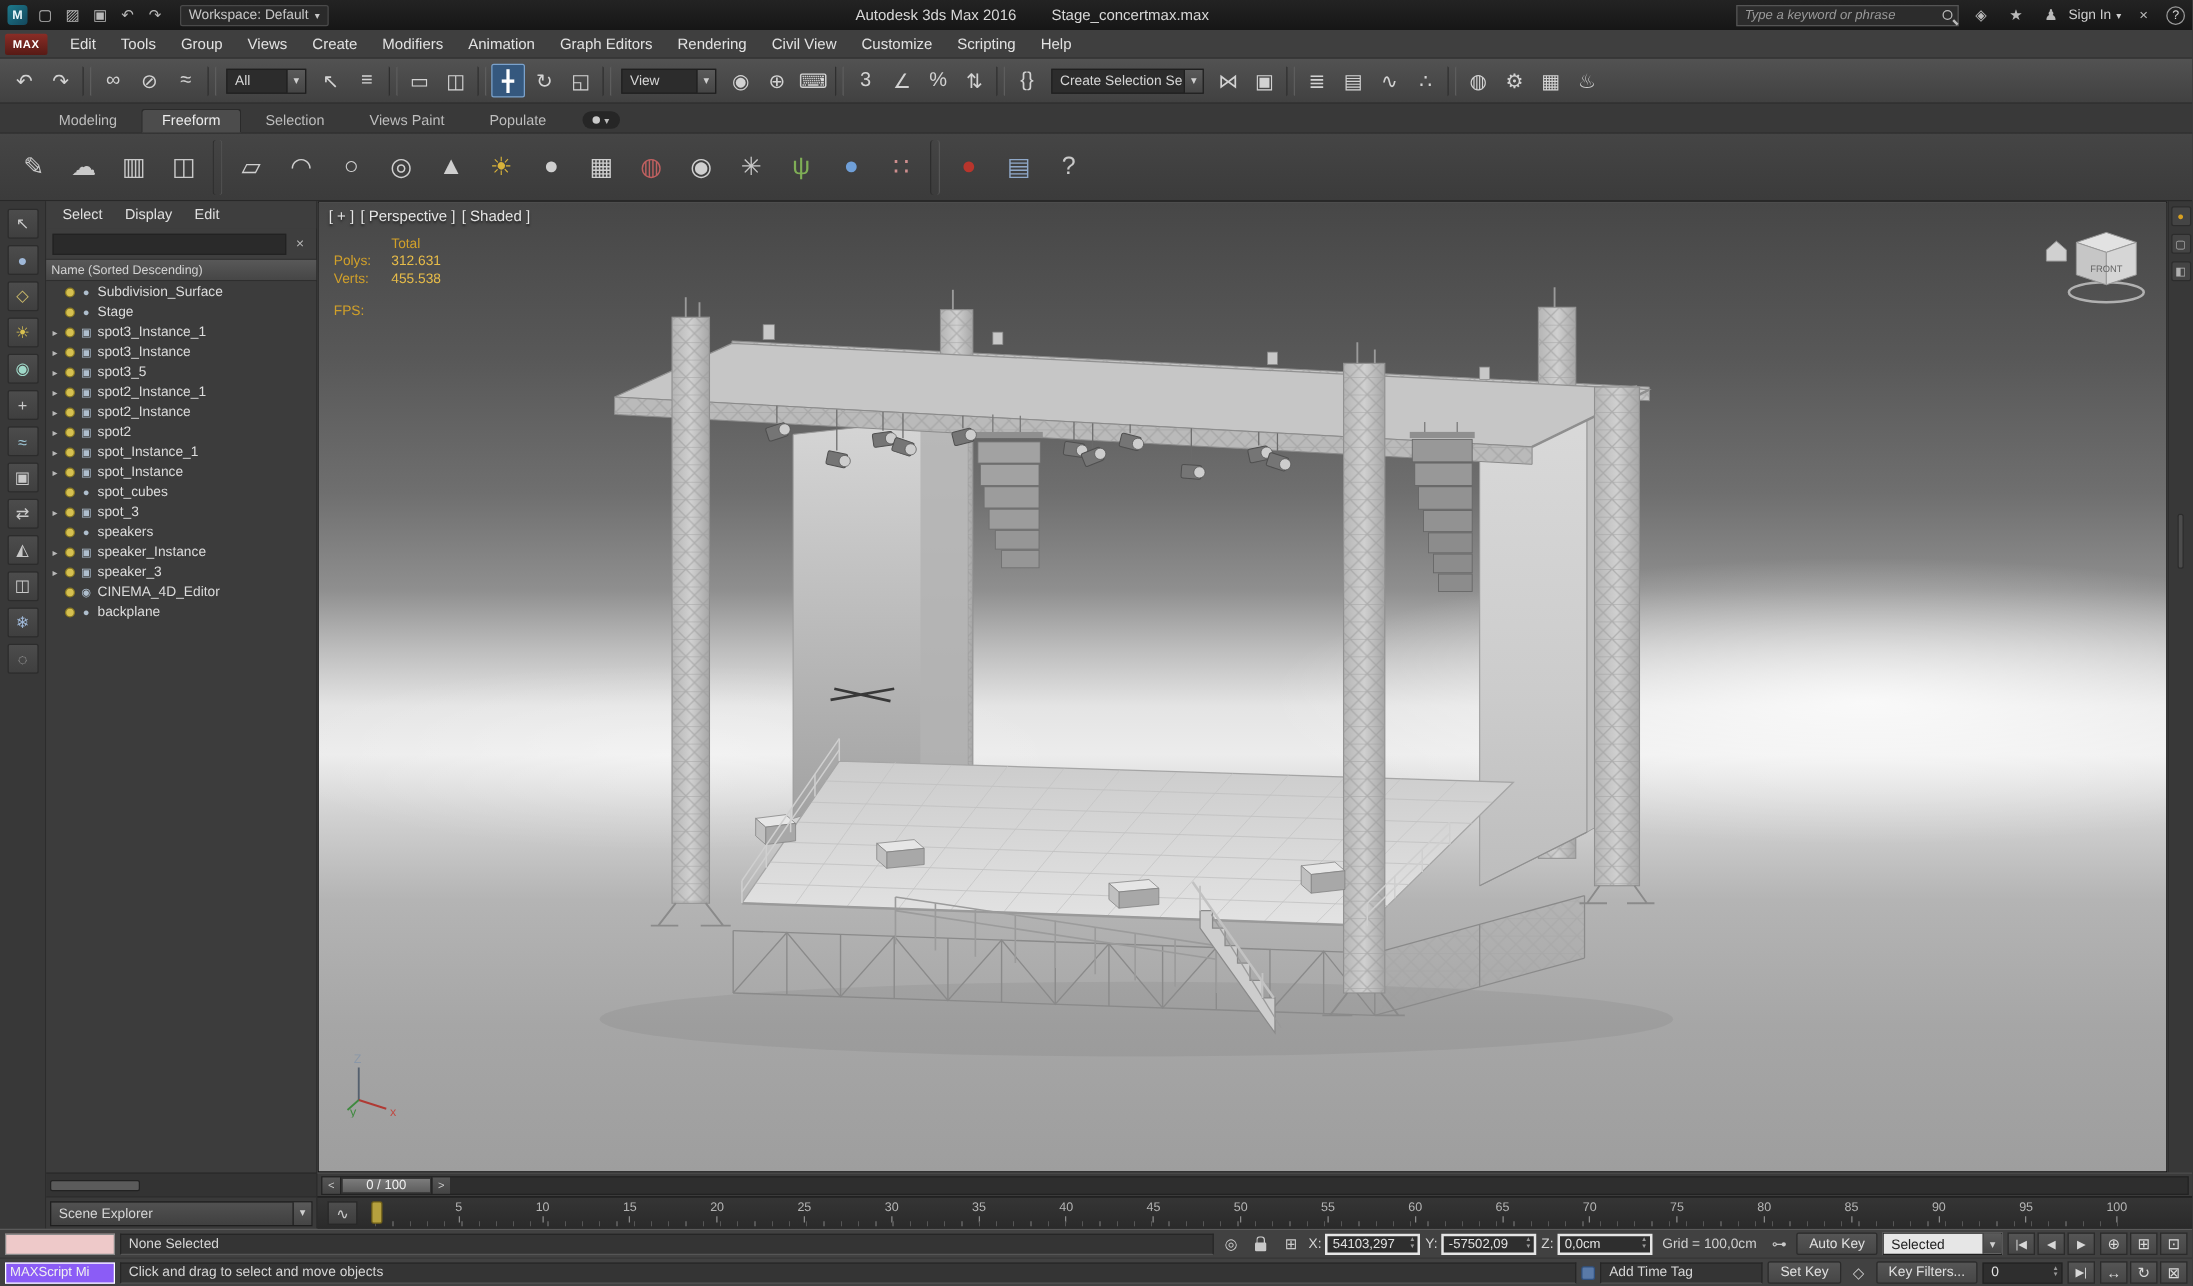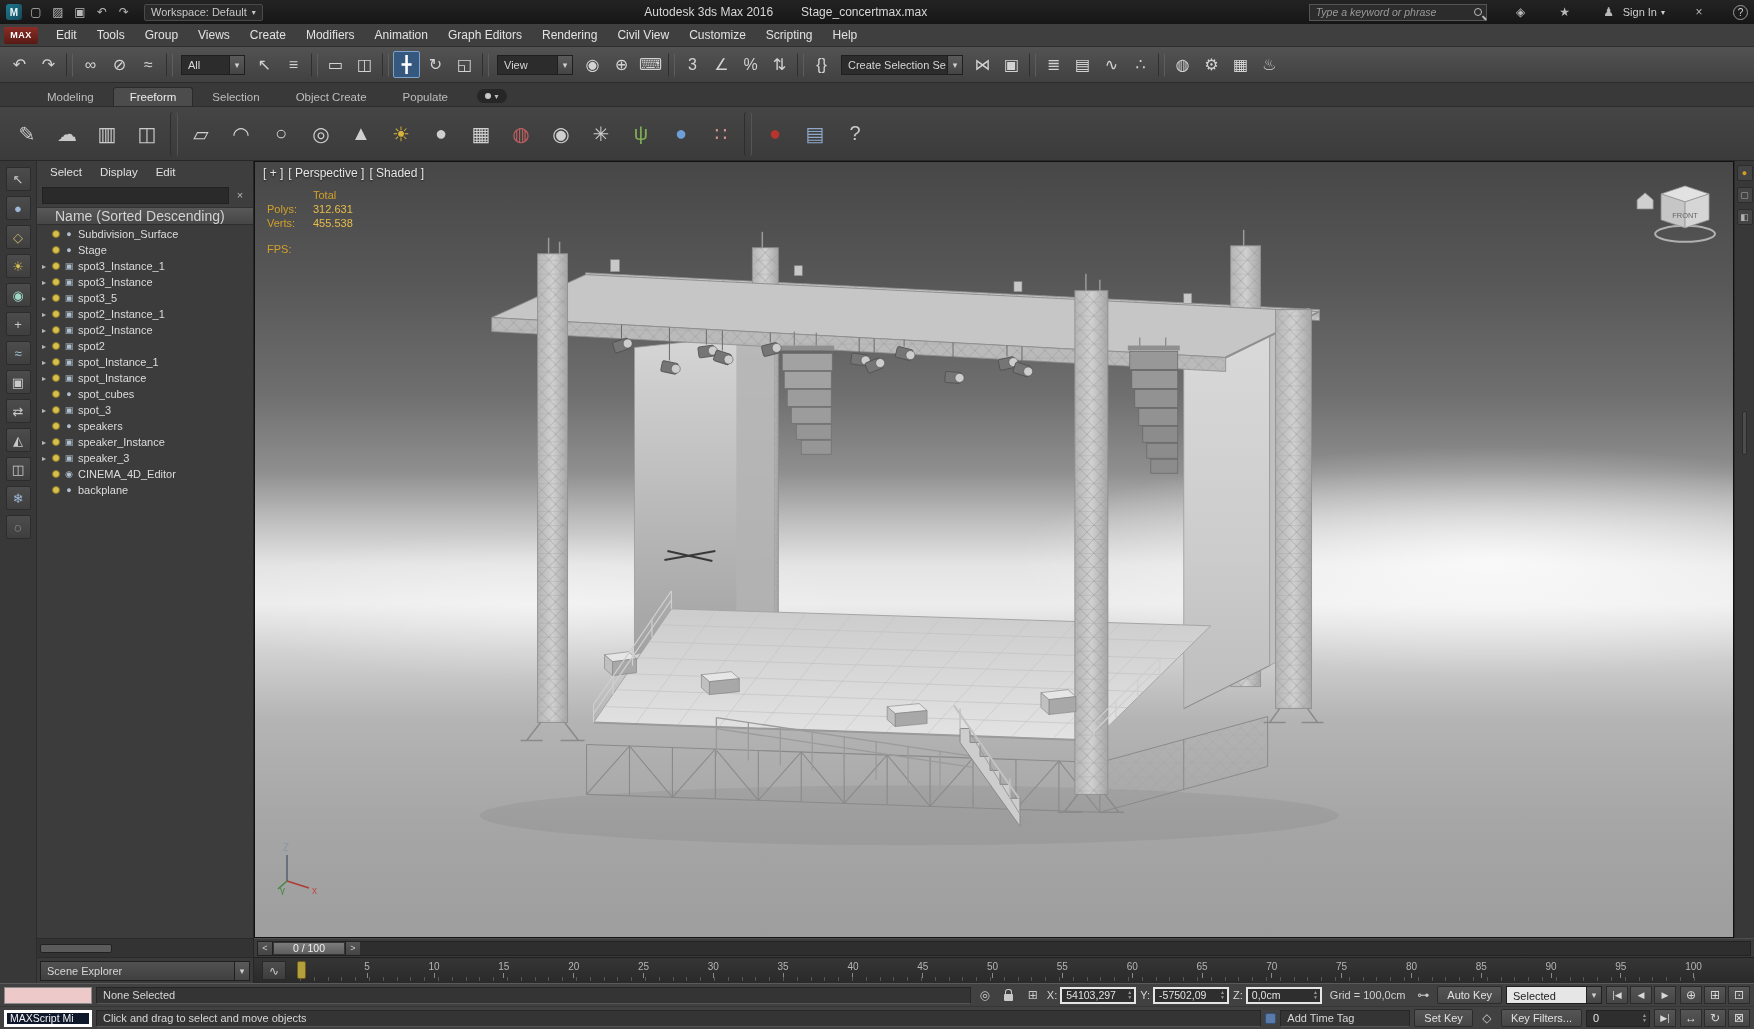--- a/index.html
+++ b/index.html
@@ -11,21 +11,21 @@
   
   .titlebar{height:24px;background:linear-gradient(#232323,#161616);display:flex;align-items:center;
             padding:0 6px;color:#cfcfcf;flex:0 0 auto;}
   .tb-left{display:flex;align-items:center;gap:4px;}
   .app-ico{width:16px;height:16px;background:linear-gradient(135deg,#1d7a8c,#14475c);border-radius:3px;
            display:flex;align-items:center;justify-content:center;color:#eaf6fa;font-size:10px;font-weight:bold;}
   .tb-ico{width:20px;height:18px;display:flex;align-items:center;justify-content:center;color:#b9b9b9;font-size:12px;cursor:default;}
   .ws-combo{display:flex;align-items:center;gap:5px;background:#2a2a2a;border:1px solid #4a4a4a;border-radius:2px;
             height:17px;padding:0 6px;color:#c8c8c8;margin-left:6px;}
   .tb-title{flex:1;text-align:center;font-size:12px;color:#d8d8d8;display:flex;justify-content:center;gap:28px;}
-  .tb-right{display:flex;align-items:center;gap:24px;}
+  .tb-right{display:flex;align-items:center;gap:8px;}
   .search-field{display:flex;align-items:center;background:#2c2c2c;border:1px solid #555;height:17px;width:178px;padding:0 4px;}
   .search-field input{background:transparent;border:none;outline:none;color:#cfcfcf;font-style:italic;font-size:10.5px;width:100%;}
   .search-field input::placeholder{color:#9a9a9a;font-style:italic;}
   .mag{width:8px;height:8px;border:1.5px solid #bbb;border-radius:50%;position:relative;flex:0 0 auto;}
   .mag::after{content:"";position:absolute;width:5px;height:1.5px;background:#bbb;transform:rotate(45deg);left:7px;top:8px;}
   .ic-circle{width:15px;height:15px;border:1px solid #9a9a9a;border-radius:50%;display:flex;align-items:center;justify-content:center;font-size:10px;color:#d8d8d8;}
   .signin{display:flex;align-items:center;gap:4px;}
 
   
   .menubar{height:23px;background:#3f3f3f;border-bottom:1px solid #2e2e2e;display:flex;align-items:center;padding:0 4px;flex:0 0 auto;}
@@ -66,21 +66,21 @@
   .strip-btn{width:25px;height:24px;display:flex;align-items:center;justify-content:center;font-size:13px;
              background:linear-gradient(#4c4c4c,#3f3f3f);border:1px solid #2c2c2c;border-radius:2px;cursor:default;}
 
   .scene-panel{width:217px;background:#3e3e3e;border-right:1px solid #262626;display:flex;flex-direction:column;}
   .sx-menus{height:22px;display:flex;align-items:center;padding:0 4px;background:#3e3e3e;}
   .sx-menu{padding:0 9px;font-size:11.5px;color:#e0e0e0;text-align:right;}
   .sx-search{height:24px;display:flex;align-items:center;padding:2px 5px;gap:3px;}
   .sx-search input{flex:1;height:17px;background:#2a2a2a;border:1px solid #222;color:#ddd;outline:none;padding:0 4px;font-size:11px;}
   .sx-clear{width:16px;height:16px;display:flex;align-items:center;justify-content:center;color:#b8b8b8;font-size:11px;}
   .sx-header{height:18px;background:linear-gradient(#585858,#464646);border-top:1px solid #333;border-bottom:1px solid #2e2e2e;
-             display:flex;align-items:center;padding:0 18px;font-size:14px;color:#d2d2d2;}
+             display:flex;align-items:center;padding:0 4px;font-size:10px;color:#d2d2d2;}
   .sx-list{flex:1;background:#3c3c3c;overflow:hidden;padding-top:1px;}
   .sx-row{height:16px;display:flex;align-items:center;padding:0 2px;gap:3px;}
   .sx-arrow{width:10px;font-size:8px;color:#b8b8b8;text-align:center;}
   .sx-bulb{width:8px;height:8px;border-radius:50%;background:#d6c050;border:1px solid #8a7a22;flex:0 0 auto;}
   .sx-type{width:12px;font-size:9px;color:#aebecd;text-align:center;}
   .sx-label{font-size:11px;color:#dcdcdc;white-space:nowrap;}
   .sx-hscroll{height:19px;background:#333;border-top:1px solid #2a2a2a;display:flex;align-items:center;padding:0 3px;}
   .sx-grip{width:72px;height:9px;background:#5b5b5b;border:1px solid #222;border-radius:2px;}
   .sx-footer{height:26px;display:flex;align-items:center;padding:2px 3px;background:#3a3a3a;border-top:1px solid #2a2a2a;}
   .sx-footer .combo{flex:1;margin:0;height:20px;background:linear-gradient(#515151,#404040);}
@@ -116,21 +116,21 @@
             background:repeating-linear-gradient(90deg,#565656 0 1px,transparent 1px 13.8px);}
   .tb-marker{position:absolute;left:43px;top:3px;width:9px;height:18px;background:#b5a03e;border:1px solid #6e5e18;border-radius:2px;}
   .tb-curvebtn{position:absolute;left:8px;top:3px;width:24px;height:19px;background:linear-gradient(#4e4e4e,#3d3d3d);
                border:1px solid #282828;display:flex;align-items:center;justify-content:center;color:#c9c9c9;font-size:12px;}
 
   
   .statusbar{height:46px;background:#414141;border-top:1px solid #5a5a5a;display:flex;flex-direction:column;flex:0 0 auto;}
   .sb-row{height:23px;display:flex;align-items:center;padding:1px 4px;gap:4px;}
   .sb-row + .sb-row{border-top:1px solid #363636;}
   .macro{width:88px;height:17px;background:#eec9c9;border:1px solid #8a8a8a;flex:0 0 auto;}
-  .mxs-label{width:88px;height:17px;background:#0f172a;border:3px solid #ffffff;color:#f0f0f0;font-size:10.5px;
+  .mxs-label{width:88px;height:17px;background:#8b5cf6;border:1px solid #ffffff;color:#f0f0f0;font-size:10.5px;
              display:flex;align-items:center;padding:0 3px;white-space:nowrap;overflow:hidden;flex:0 0 auto;}
   .sunken{background:#343434;border:1px solid #262626;border-bottom-color:#555;height:17px;display:flex;align-items:center;padding:0 6px;color:#d6d6d6;}
   .sb-status{flex:1;min-width:60px;}
   .sb-prompt{flex:1;min-width:60px;}
   .mini-ico{width:20px;height:18px;display:flex;align-items:center;justify-content:center;color:#c9c9c9;font-size:12px;}
   .css-lock{width:9px;height:7px;background:#c9c9c9;border-radius:1px;position:relative;margin-top:4px;}
   .css-lock::before{content:"";position:absolute;top:-5px;left:1px;width:5px;height:5px;border:1.5px solid #c9c9c9;border-bottom:none;border-radius:3px 3px 0 0;}
   .coord{display:flex;align-items:center;gap:3px;}
   .coord .fld{width:76px;height:17px;background:#2e2e2e;border:2px solid #e5e5e5;display:flex;align-items:center;color:#e2e2e2;padding:0 2px 0 4px;font-size:10.5px;}
   .coord .fld .v{flex:1;white-space:nowrap;overflow:hidden;}
@@ -269,21 +269,21 @@
         <span class="icon-btn" data-name="render-setup-icon">⚙</span>
         <span class="icon-btn" data-name="rendered-frame-window-icon">▦</span>
         <span class="icon-btn" data-name="render-production-icon">♨</span>
       </span>
   </div>
 
   <div class="ribbontabs" data-name="ribbon-tab-bar">
     <span class="rtab" data-name="tab-modeling">Modeling</span>
     <span class="rtab active" data-name="tab-freeform">Freeform</span>
     <span class="rtab" data-name="tab-selection">Selection</span>
-    <span class="rtab" data-name="tab-object-paint">Object Create</span>
+    <span class="rtab" data-name="tab-object-paint">Views Paint</span>
     <span class="rtab" data-name="tab-populate">Populate</span>
     <span class="rtab-overflow" data-name="ribbon-minimize-button">
       <i data-name="ribbon-dot-icon"></i>
       <span data-name="chevron-down-icon">▾</span>
     </span>
   </div>
 
   <div class="ribbontools" data-name="ribbon-toolbar">
 
   <span class="rb-btn" data-name="polydraw-pencil-icon" style="color:#c9c9c9">✎</span>

